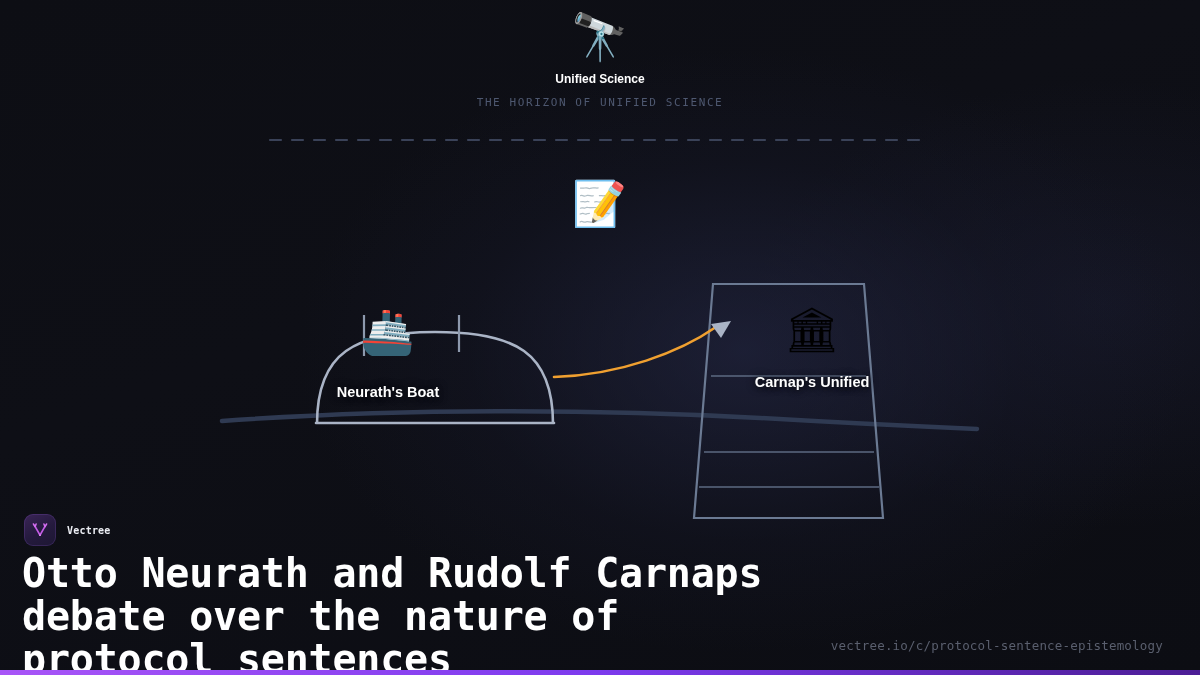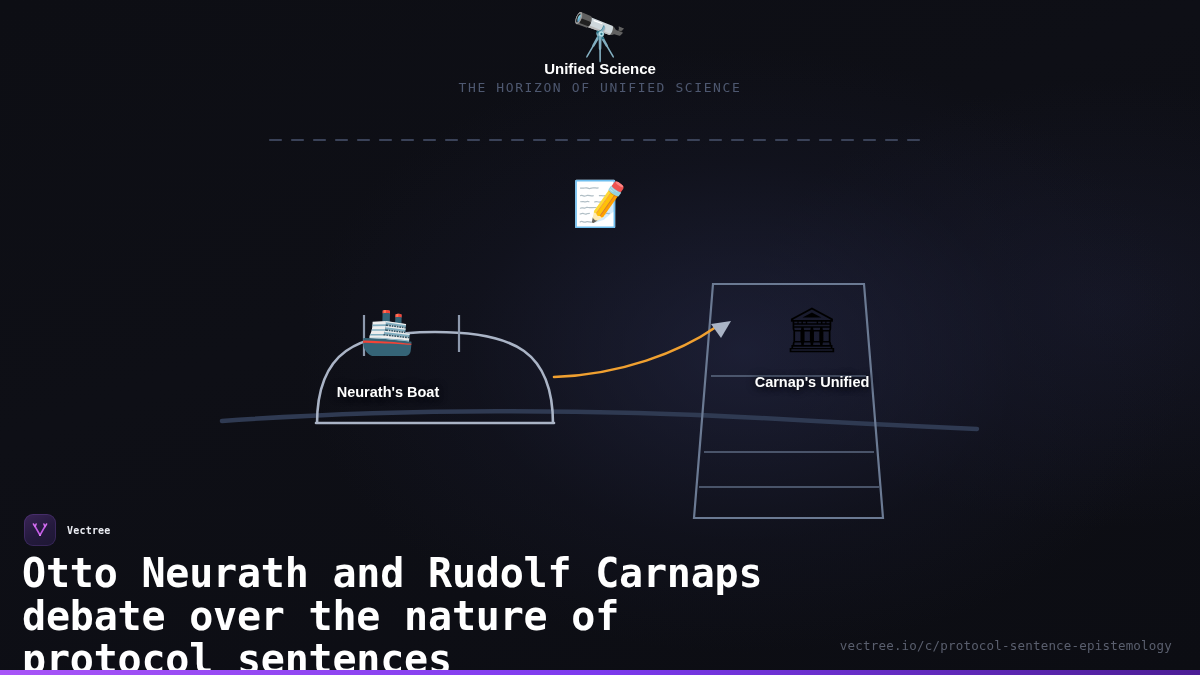--- a/index.html
+++ b/index.html
@@ -39,22 +39,22 @@
   }
   .node .sub {
     font-family:"DejaVu Sans Mono", monospace;
     color:#4e5870;
     letter-spacing:1.6px;
     white-space:nowrap;
   }
 
   #node-unified { left:0; top:14px; width:1200px; }
   #node-unified .emoji { font-size:46px; }
-  #node-unified .title { font-size:15px; margin-top:0; }
-  #node-unified .sub { font-size:13px; margin-top:3px; }
+  #node-unified .title { font-size:12px; margin-top:12px; }
+  #node-unified .sub { font-size:11px; margin-top:10px; }
 
   #node-protocol { left:0; top:182px; width:1200px; }
   #node-protocol .emoji { font-size:44px; }
   #node-protocol .title { font-size:14.5px; margin-top:11px; }
 
   
   #node-boat { left:288px; top:310px; width:200px; }
   #node-boat .emoji { font-size:44px; }
   #node-boat .title {
     font-size:14.5px; margin-top:30px;
@@ -86,21 +86,21 @@
     font-size:10px; font-weight:bold; color:#eceef4;
     letter-spacing:0.2px;
   }
   #headline {
     position:absolute; left:22px; top:-123px; width:800px;
     font-family:"DejaVu Sans Mono", monospace;
     font-weight:bold; font-size:40px; line-height:1.07;
     color:#ffffff; letter-spacing:-0.2px;
   }
   #site-url {
-    position:absolute; right:28px; bottom:22px;
+    position:absolute; right:37px; bottom:22px;
     font-family:"DejaVu Sans Mono", monospace;
     font-size:12.5px; color:#5a5f6e; letter-spacing:0.2px;text-align:center;
   }
   #accent-bar {
     position:absolute; left:0; bottom:0; width:1200px; height:5px;
     background:linear-gradient(90deg,#a855f7 0%,#7c3aed 50%,#4c1d95 100%);
   }
 </style>
 </head>
 <body>

